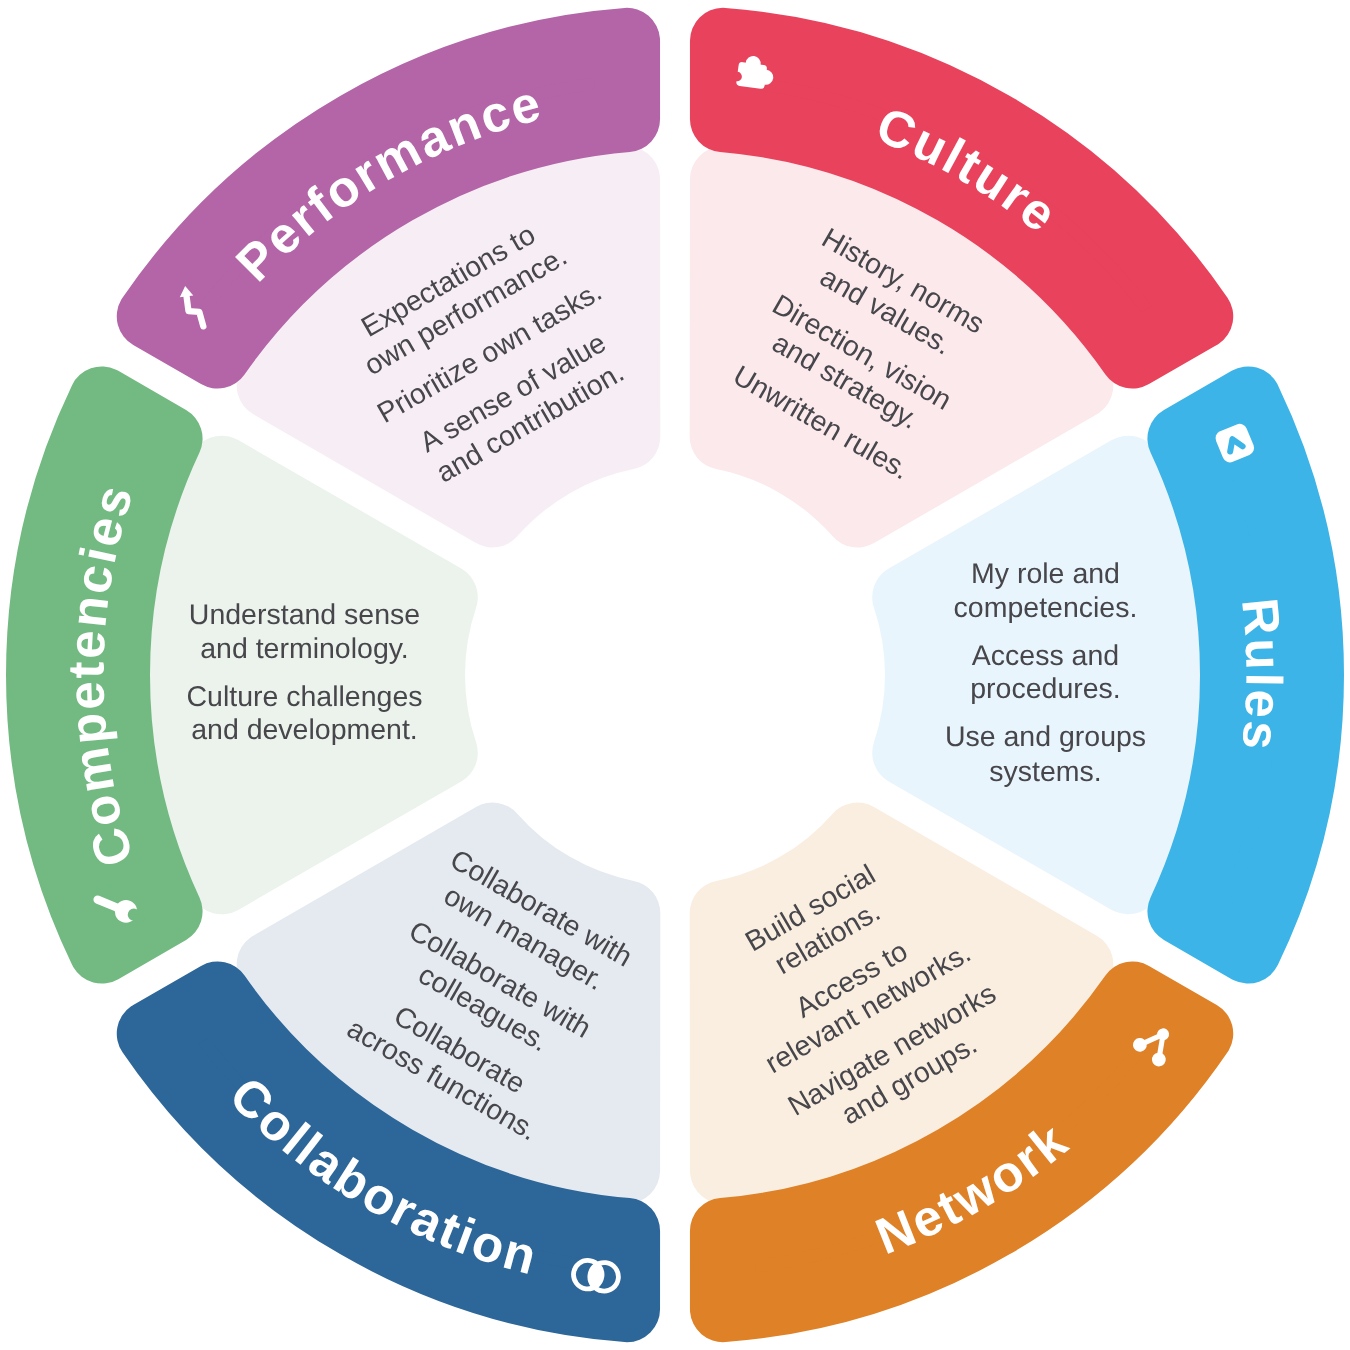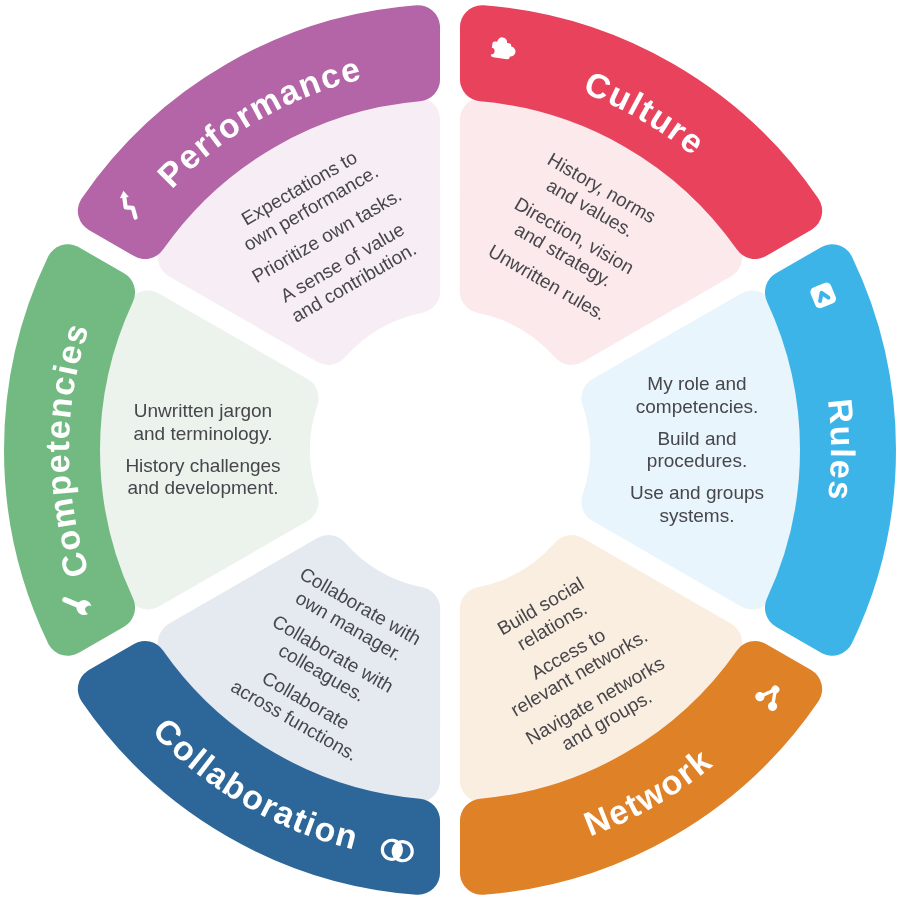--- a/index.html
+++ b/index.html
@@ -112,21 +112,21 @@
       <div class="bullets" style="left:573.5px;top:236.1px;width:230px;transform:translate(-50%,-50%) rotate(30deg)">
         <p>History, norms
 and values.</p>
         <p>Direction, vision
 and strategy.</p>
         <p>Unwritten rules.</p>
       </div>
       <div class="bullets" style="left:697.0px;top:450.0px;width:250px;transform:translate(-50%,-50%) rotate(0deg)">
         <p>My role and
 competencies.</p>
-        <p>Build and
+        <p>Access and
 procedures.</p>
         <p>Use and groups
 systems.</p>
       </div>
       <div class="bullets" style="left:573.5px;top:663.9px;width:230px;transform:translate(-50%,-50%) rotate(-30deg)">
         <p>Build social
 relations.</p>
         <p>Access to
 relevant networks.</p>
         <p>Navigate networks
@@ -134,19 +134,19 @@
       </div>
       <div class="bullets" style="left:326.5px;top:663.9px;width:230px;transform:translate(-50%,-50%) rotate(30deg)">
         <p>Collaborate with
 own manager.</p>
         <p>Collaborate with
 colleagues.</p>
         <p>Collaborate
 across functions.</p>
       </div>
       <div class="bullets" style="left:203.0px;top:450.0px;width:250px;transform:translate(-50%,-50%) rotate(0deg)">
-        <p>Unwritten jargon
+        <p>Understand sense
 and terminology.</p>
-        <p>History challenges
+        <p>Culture challenges
 and development.</p>
       </div>
     </div>
 </div>
 
 </body></html>

